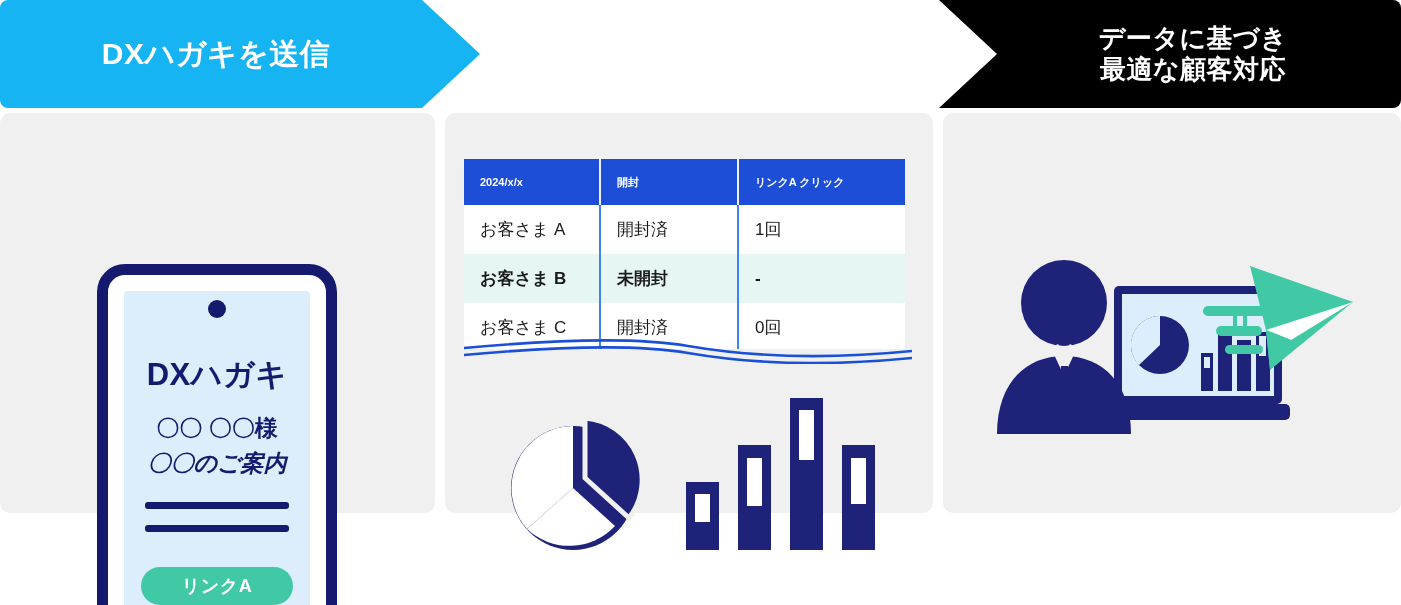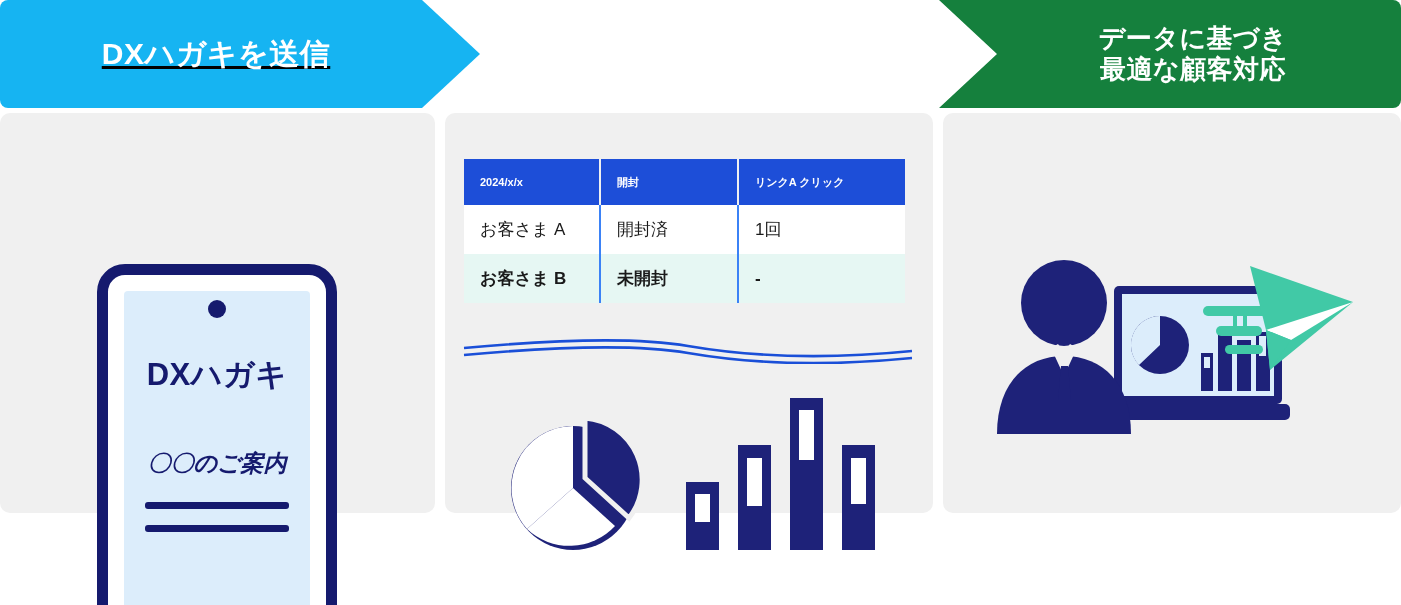--- a/index.html
+++ b/index.html
@@ -22,31 +22,30 @@
   .chev .lbl{
     color:#ffffff;font-weight:bold;text-align:center;
     line-height:1.18;letter-spacing:0.5px;white-space:pre-line;
     position:relative;z-index:3;
   }
   .chev1{
     left:0;width:480px;background:#16b4f2;
     border-radius:8px 0 0 8px;
     -webkit-clip-path:polygon(0 0,422px 0,480px 54px,422px 108px,0 108px);
     clip-path:polygon(0 0,422px 0,480px 54px,422px 108px,0 108px);
-    text-decoration:underline;
   }
   .chev1 .lbl{font-size:30px;padding-right:48px;}
   .chev2{
     left:432px;width:555px;background:#0a6af0;
     -webkit-clip-path:polygon(0 0,497px 0,555px 54px,497px 108px,0 108px,58px 54px);
     clip-path:polygon(0 0,497px 0,555px 54px,497px 108px,0 108px,58px 54px);
   }
   .chev2 .lbl{font-size:30px;padding-left:40px;padding-right:42px;}
   .chev3{
-    left:939px;width:462px;background:#15803d;
+    left:939px;width:462px;background:#000000;
     border-radius:0 8px 8px 0;
     -webkit-clip-path:polygon(0 0,462px 0,462px 108px,0 108px,58px 54px);
     clip-path:polygon(0 0,462px 0,462px 108px,0 108px,58px 54px);
   }
   .chev3 .lbl{font-size:26px;padding-left:46px;}
 
   
   .panel{position:absolute;top:113px;height:400px;background:#f0f0f0;border-radius:10px;}
   .panel1{left:0;width:435px;}
   .panel2{left:445px;width:488px;}
@@ -146,23 +145,25 @@
       <div class="lbl">データに基づき
 最適な顧客対応</div>
     </div>
   </div>
 
   <div class="panel panel1">
     <div class="phone">
       <div class="notch-dot"></div>
       <div class="phone-screen">
         <div class="ph-title">DXハガキ</div>
+        <div class="ph-sub1">〇〇 〇〇様</div>
         <div class="ph-sub2">〇〇のご案内</div>
         <div class="ph-rule r1"></div>
         <div class="ph-rule r2"></div>
+        <div class="ph-link">リンクA</div>
       </div>
 
     </div>
   </div>
 
   <div class="panel panel2"></div>
 
   <div class="tbl-wrap">
     <table class="data">
       <thead>
@@ -176,20 +177,25 @@
         <tr>
           <td class="c0">お客さま A</td>
           <td class="c1">開封済</td>
           <td class="c2">1回</td>
         </tr>
         <tr class="alt">
           <td class="c0">お客さま B</td>
           <td class="c1">未開封</td>
           <td class="c2">-</td>
         </tr>
+        <tr>
+          <td class="c0">お客さま C</td>
+          <td class="c1">開封済</td>
+          <td class="c2">0回</td>
+        </tr>
       </tbody>
     </table>
   </div>
 
   <svg class="wave" viewBox="0 0 452 28">
     <path d="M2,12 C110,2 180,2 226,10 C290,21 360,24 450,15" fill="none" stroke="#1a4fd8" stroke-width="2.6"></path>
     <path d="M2,19 C110,9 180,9 226,17 C290,28 360,31 450,22" fill="none" stroke="#1a4fd8" stroke-width="2.6"></path>
   </svg>
 
   <svg class="pie" viewBox="0 0 148 148">

